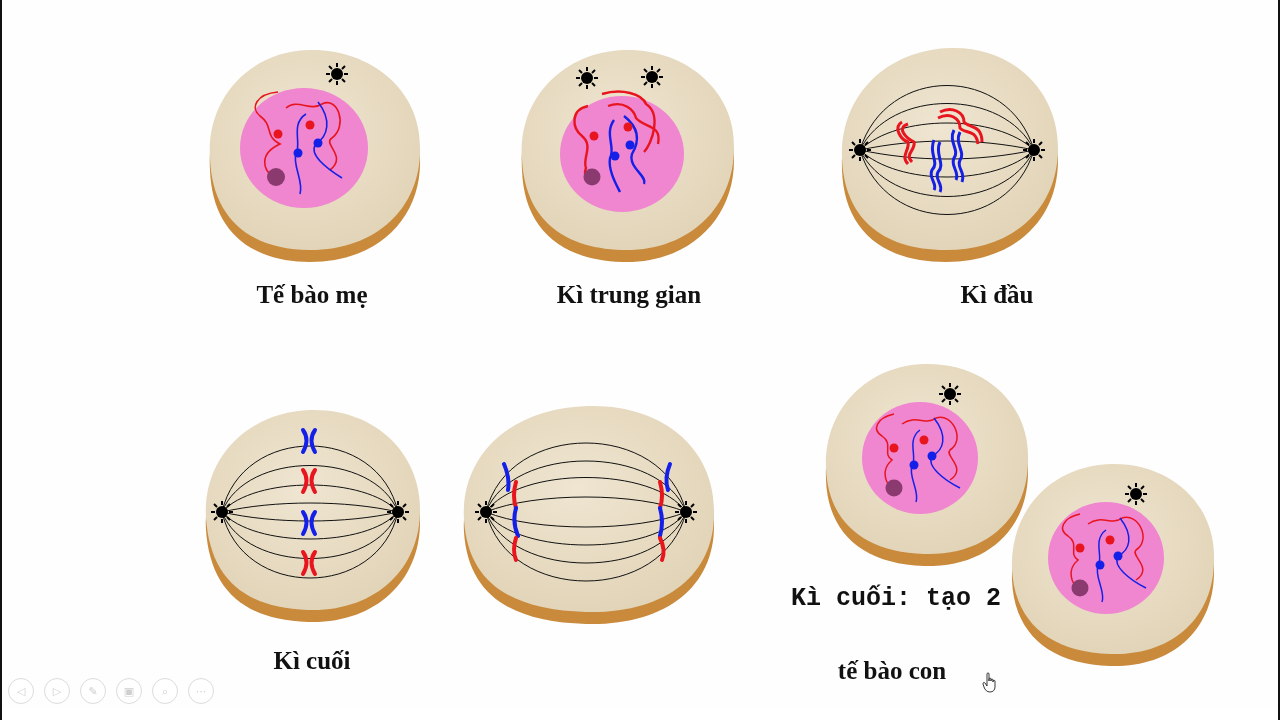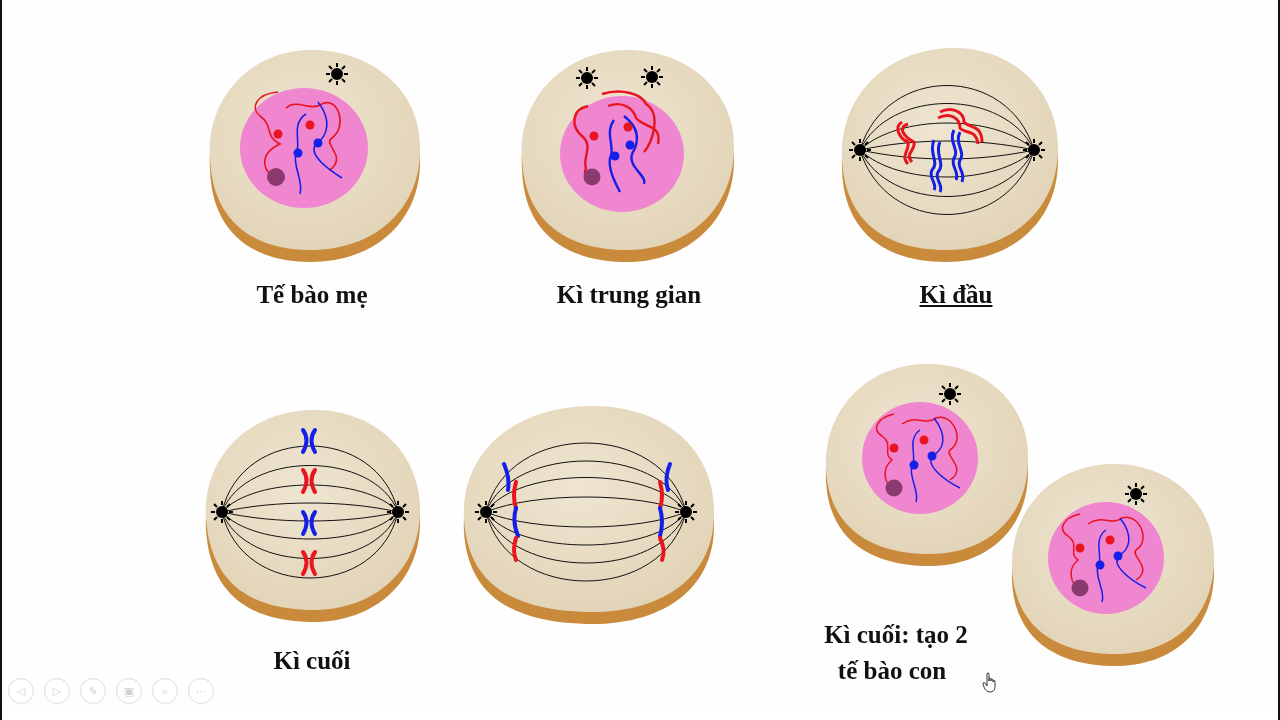--- a/index.html
+++ b/index.html
@@ -107,21 +107,21 @@
         <path d="M104 68 C116 62 128 68 128 78 C132 84 146 80 146 98"></path>
       </g>
       <g fill="none" stroke="#1420e8" stroke-width="3">
         <path d="M98 96 C92 110 104 118 96 126 C92 134 102 140 98 146"></path>
         <path d="M104 98 C98 110 110 120 102 128 C98 136 108 140 104 148"></path>
         <path d="M118 86 C112 98 124 106 118 114 C114 122 124 128 120 136"></path>
         <path d="M124 88 C118 100 130 108 124 116 C120 124 130 128 126 138"></path>
       </g>
     </svg>
   </div>
-  <div class="label" style="left:844px;top:278px;width:220px;text-decoration:underline;">Kì đầu</div>
+  <div class="label" style="left:885px;top:278px;width:220px;">Kì đầu</div>
 
   <div class="cell" style="left:196px;top:404px;width:230px;height:220px;">
     <svg width="230" height="220" viewBox="0 0 230 220">
       <path d="M8 120 C4 60 50 14 112 12 C176 10 222 54 222 112 C222 172 176 214 110 212 C44 210 12 178 8 120 Z" fill="#c98a3c" transform="translate(0,6)"></path>
       <path d="M8 114 C4 54 50 8 112 6 C176 4 222 48 222 106 C222 166 176 208 110 206 C44 204 12 172 8 114 Z" fill="url(#cyto)"></path>
       <g fill="none" stroke="#111" stroke-width="1">
         <path d="M24 108 C44 20 180 20 200 108"></path>
         <path d="M24 108 C48 46 176 46 200 108"></path>
         <path d="M24 108 C56 72 168 72 200 108"></path>
         <path d="M24 108 C76 96 148 96 200 108"></path>
@@ -202,21 +202,21 @@
         <path d="M100 68 C86 78 98 96 92 104 C88 114 100 130 96 140" stroke="#1420e8"></path>
         <path d="M114 56 C128 74 124 88 112 94 C106 104 124 118 140 126" stroke="#1420e8"></path>
       </g>
       <circle cx="74" cy="86" r="4.5" fill="#e8141e"></circle>
       <circle cx="104" cy="78" r="4.5" fill="#e8141e"></circle>
       <circle cx="94" cy="103" r="4.5" fill="#1420e8"></circle>
       <circle cx="112" cy="94" r="4.5" fill="#1420e8"></circle>
       <circle cx="74" cy="126" r="8.5" fill="#8a3a6e"></circle>
     </svg>
   </div>
-  <div class="label" style="left:784px;top:618px;width:220px;">Kì cuối: tạo 2</div>
+  <div class="label" style="left:784px;top:582px;width:220px;font-family:Liberation Mono, monospace;">Kì cuối: tạo 2</div>
   <div class="label" style="left:780px;top:654px;width:220px;">tế bào con</div>
 
   <svg class="cursor" viewBox="0 0 16 22">
     <path d="M5 10 L5 2 C5 0.5 7 0.5 7 2 L7 9 L7 7 C7 5.8 9 5.8 9 7 L9 9 L9 8 C9 6.8 11 6.8 11 8 L11 10 L11 9 C11 8 13 8 13 9 L13 15 C13 18 11 20 8 20 C5 20 3 18 2 15 L1 12 C0.5 10.5 2.5 10 3 11 L5 14 Z" fill="#fff" stroke="#222" stroke-width="0.9"></path>
   </svg>
 
   <div class="toolbar">
     <div class="tb-btn">
         <span>◁</span>
       </div>

